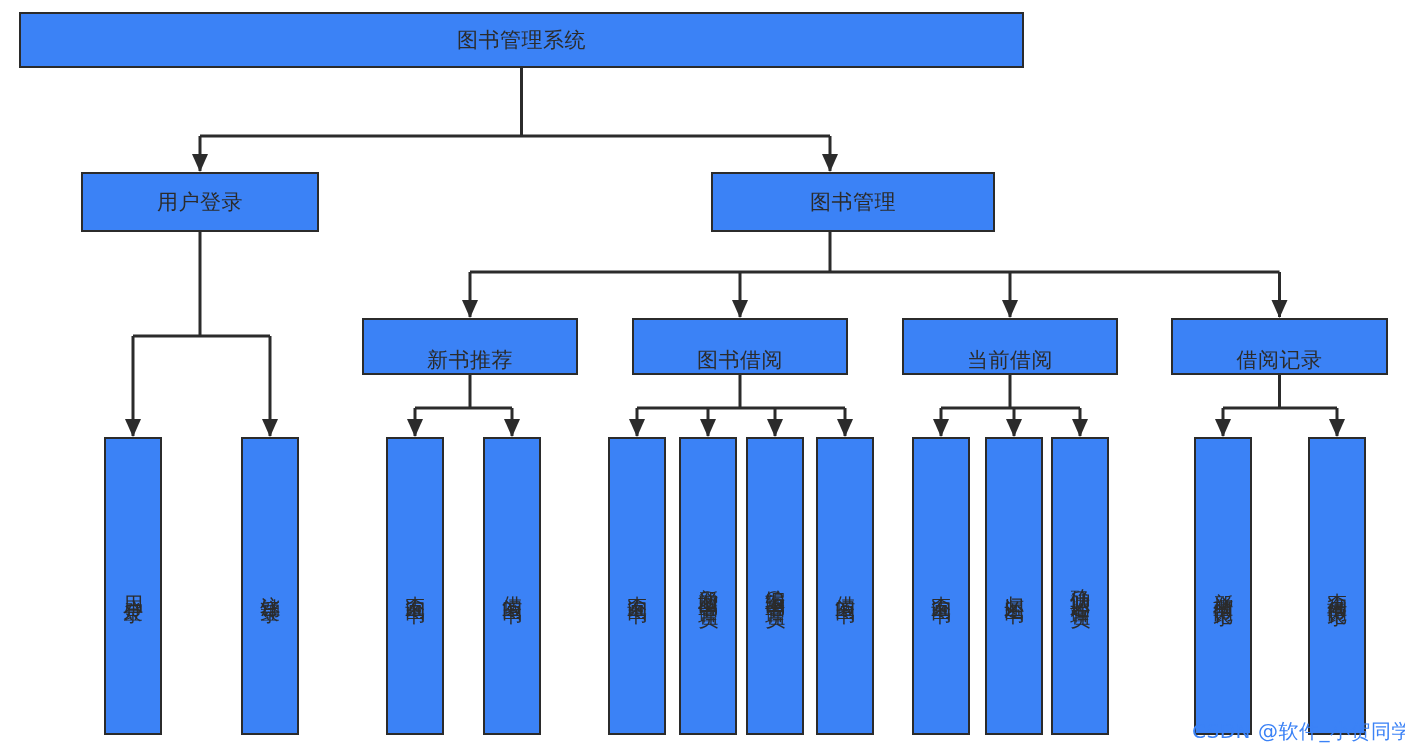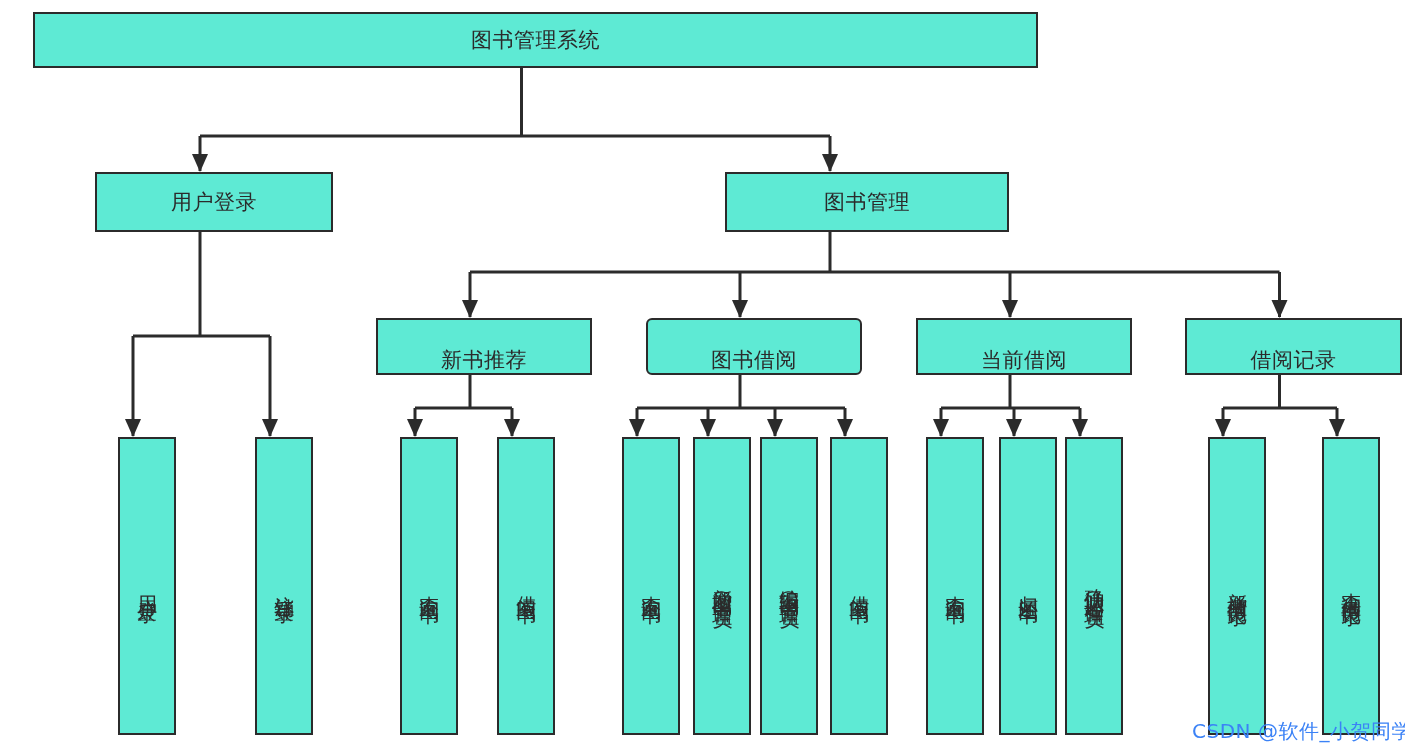--- a/index.html
+++ b/index.html
@@ -21,27 +21,26 @@
   #tree-svg {
     position: absolute;
     left: 0;
     top: 0;
     width: 1405px;
     height: 747px;
   }
   .node-box {
     position: absolute;
     box-sizing: border-box;
-    background: #5eead4;
+    background: #3b82f6;
     border: 2px solid #2b2b2b;
     display: flex;
     align-items: center;
     justify-content: center;
     overflow: hidden;
-    margin-left: 14px;
   }
   .node-box.level-0 { border-width: 2px; }
   .node-box.level-1 { border-width: 2px; }
   .node-box.level-2 { border-width: 2px; align-items: flex-end; }
   .node-box.level-3 { border-width: 2px; }
 
   .node-label {
     color: #2b2b2b;
     font-size: 21px;
     line-height: 1.18;
@@ -140,21 +139,21 @@
   <div class="node-box level-1" style="left: 81px; top: 172px; width: 238px; height: 60px;">
     <span class="node-label">用户登录</span>
   </div>
   <div class="node-box level-1" style="left: 711px; top: 172px; width: 284px; height: 60px;">
     <span class="node-label">图书管理</span>
   </div>
 
   <div class="node-box level-2" style="left: 362px; top: 318px; width: 216px; height: 57px;">
     <span class="node-label">新书推荐</span>
   </div>
-  <div class="node-box level-2" style="left: 632px; top: 318px; width: 216px; height: 57px; border-radius: 6px;">
+  <div class="node-box level-2" style="left: 632px; top: 318px; width: 216px; height: 57px;">
     <span class="node-label">图书借阅</span>
   </div>
   <div class="node-box level-2" style="left: 1171px; top: 318px; width: 217px; height: 57px;">
     <span class="node-label">借阅记录</span>
   </div>
   <div class="node-box level-2" style="left: 902px; top: 318px; width: 216px; height: 57px;">
     <span class="node-label">当前借阅</span>
   </div>
 
   <div class="node-box level-3" style="left: 104px; top: 437px; width: 58px; height: 298px;">

